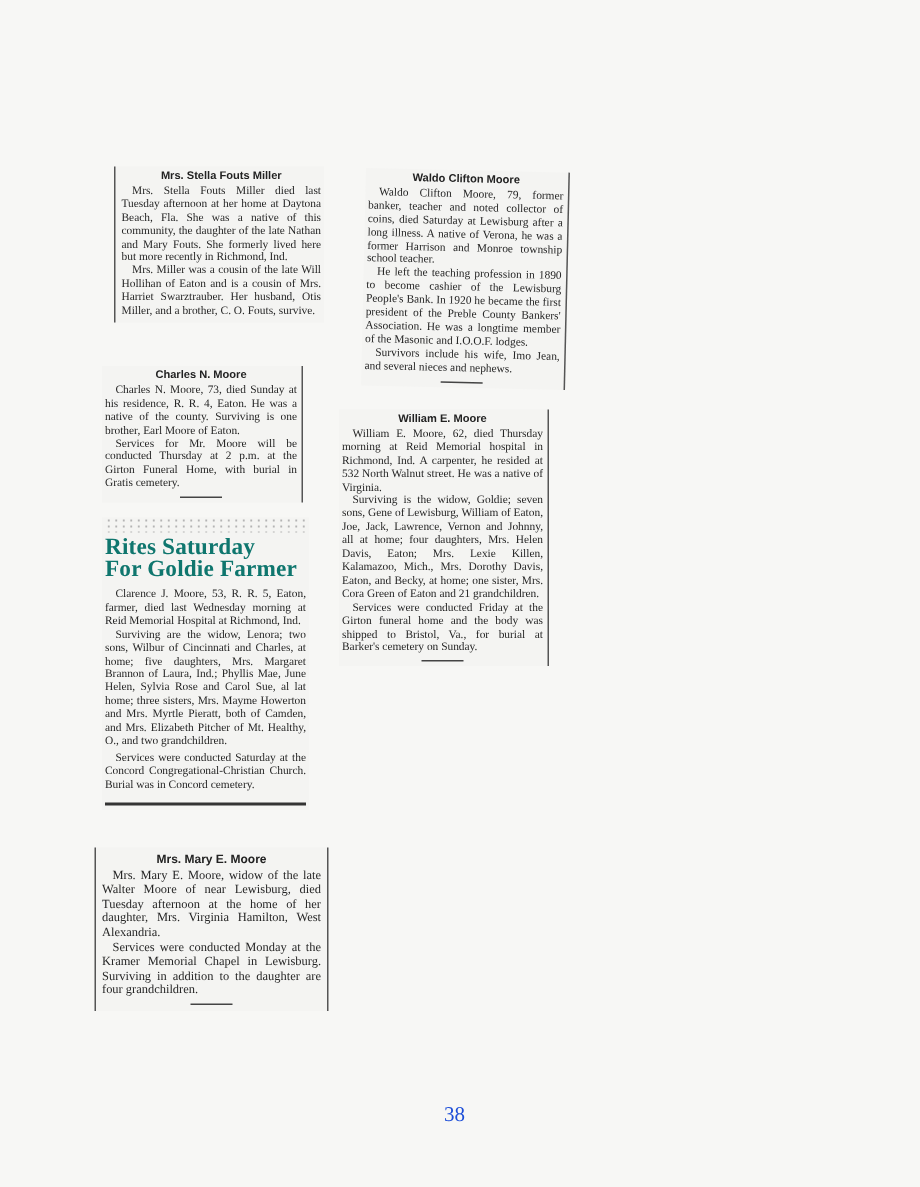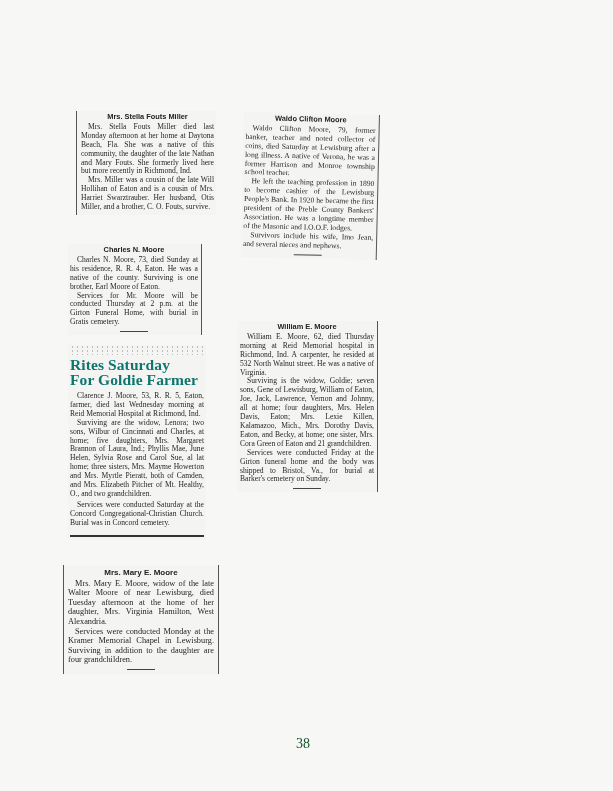--- a/index.html
+++ b/index.html
@@ -29,29 +29,29 @@
     margin:2px 0 5px 0; text-align:left;
   }
   .speck {
     height:10px; margin:0 0 0 0;
     background-image:radial-gradient(#999 0.6px, transparent 0.8px);
     background-size:5px 4px; opacity:0.7;
   }
   .thickrule { height:2px; background:#333; margin-top:7px; }
   .page-number {
     position:absolute; left:296px; top:736px;
-    font-family:"Liberation Serif", serif; font-size:14px; color:#14532d;
+    font-family:"Liberation Serif", serif; font-size:14px; color:#1d4ed8;
   }
 </style>
 </head>
 <body>
 
 <div class="clip lborder" style="left:76px; top:111px; width:133px; padding:2px 2px 3px 4px;">
   <div class="hd">Mrs. Stella Fouts Miller</div>
-  <p>Mrs. Stella Fouts Miller died last Monday afternoon at her home at Daytona Beach, Fla. She was a native of this community, the daughter of the late Nathan and Mary Fouts. She formerly lived here but more recently in Richmond, Ind.</p>
+  <p>Mrs. Stella Fouts Miller died last Tuesday afternoon at her home at Daytona Beach, Fla. She was a native of this community, the daughter of the late Nathan and Mary Fouts. She formerly lived here but more recently in Richmond, Ind.</p>
   <p>Mrs. Miller was a cousin of the late Will Hollihan of Eaton and is a cousin of Mrs. Harriet Swarztrauber. Her husband, Otis Miller, and a brother, C. O. Fouts, survive.</p>
 </div>
 
 <div class="clip rborder" style="left:68px; top:244px; width:128px; padding:2px 3px 3px 2px;">
   <div class="hd">Charles N. Moore</div>
   <p>Charles N. Moore, 73, died Sunday at his residence, R. R. 4, Eaton. He was a native of the county. Surviving is one brother, Earl Moore of Eaton.</p>
   <p>Services for Mr. Moore will be conducted Thursday at 2 p.m. at the Girton Funeral Home, with burial in Gratis cemetery.</p>
   <div class="rule"></div>
 </div>
 
@@ -75,21 +75,21 @@
 </div>
 
 <div class="clip rborder" style="left:244px; top:112px; width:130px; padding:2px 3px 3px 2px; transform:rotate(1.3deg); transform-origin:top left;">
   <div class="hd">Waldo Clifton Moore</div>
   <p>Waldo Clifton Moore, 79, former banker, teacher and noted collector of coins, died Saturday at Lewisburg after a long illness. A native of Verona, he was a former Harrison and Monroe township school teacher.</p>
   <p>He left the teaching profession in 1890 to become cashier of the Lewisburg People's Bank. In 1920 he became the first president of the Preble County Bankers' Association. He was a longtime member of the Masonic and I.O.O.F. lodges.</p>
   <p>Survivors include his wife, Imo Jean, and several nieces and nephews.</p>
   <div class="rule"></div>
 </div>
 
-<div class="clip rborder" style="left:238px; top:273px; width:134px; padding:2px 3px 3px 2px;margin-top:48px;">
+<div class="clip rborder" style="left:226px; top:273px; width:134px; padding:2px 3px 3px 2px;">
   <div class="hd">William E. Moore</div>
   <p>William E. Moore, 62, died Thursday morning at Reid Memorial hospital in Richmond, Ind. A carpenter, he resided at 532 North Walnut street. He was a native of Virginia.</p>
   <p>Surviving is the widow, Goldie; seven sons, Gene of Lewisburg, William of Eaton, Joe, Jack, Lawrence, Vernon and Johnny, all at home; four daughters, Mrs. Helen Davis, Eaton; Mrs. Lexie Killen, Kalamazoo, Mich., Mrs. Dorothy Davis, Eaton, and Becky, at home; one sister, Mrs. Cora Green of Eaton and 21 grandchildren.</p>
   <p>Services were conducted Friday at the Girton funeral home and the body was shipped to Bristol, Va., for burial at Barker's cemetery on Sunday.</p>
   <div class="rule"></div>
 </div>
 
 <div class="page-number">38</div>
 
 </body></html>

